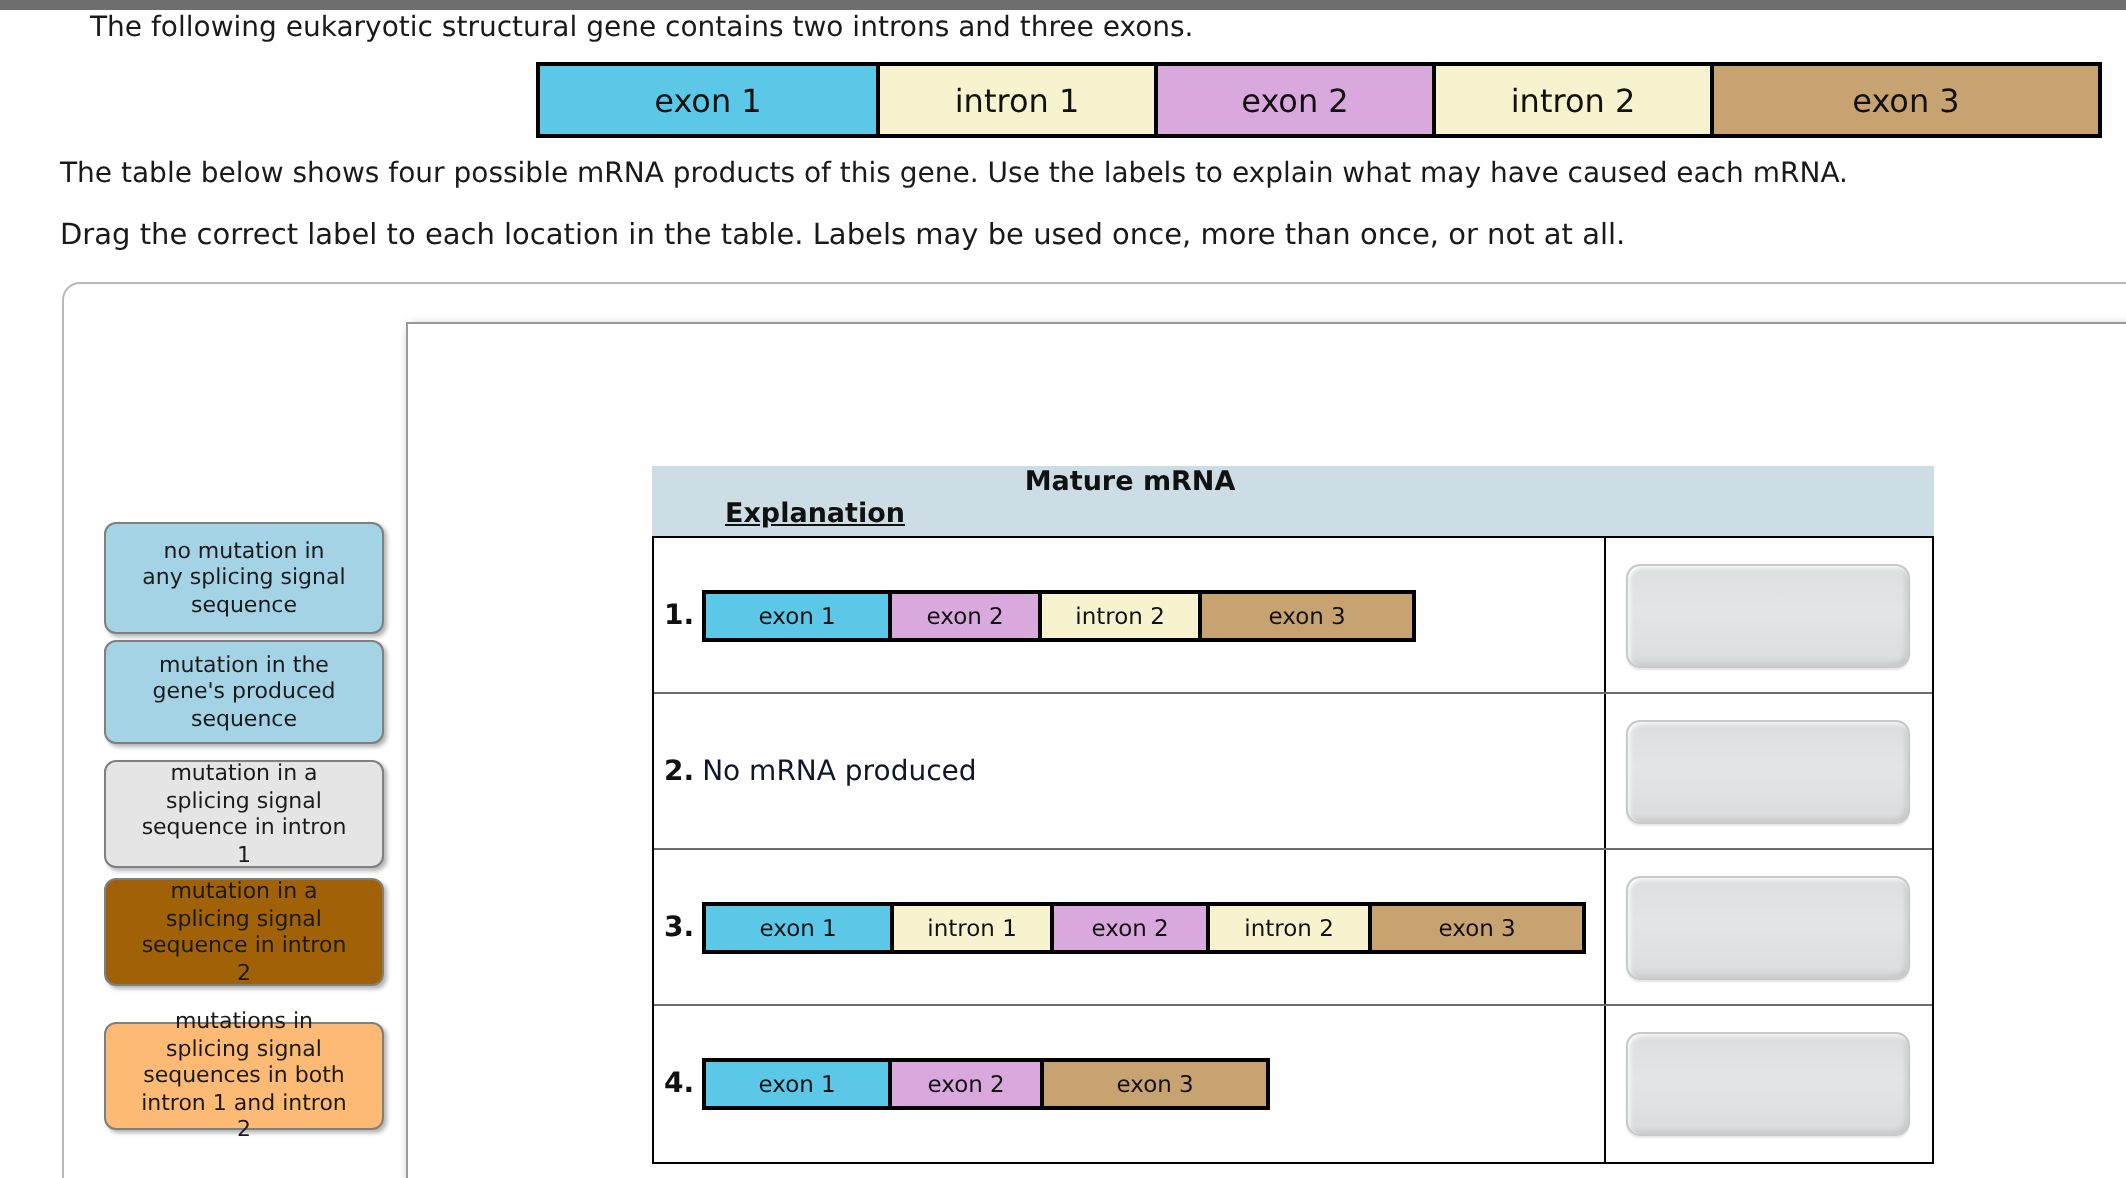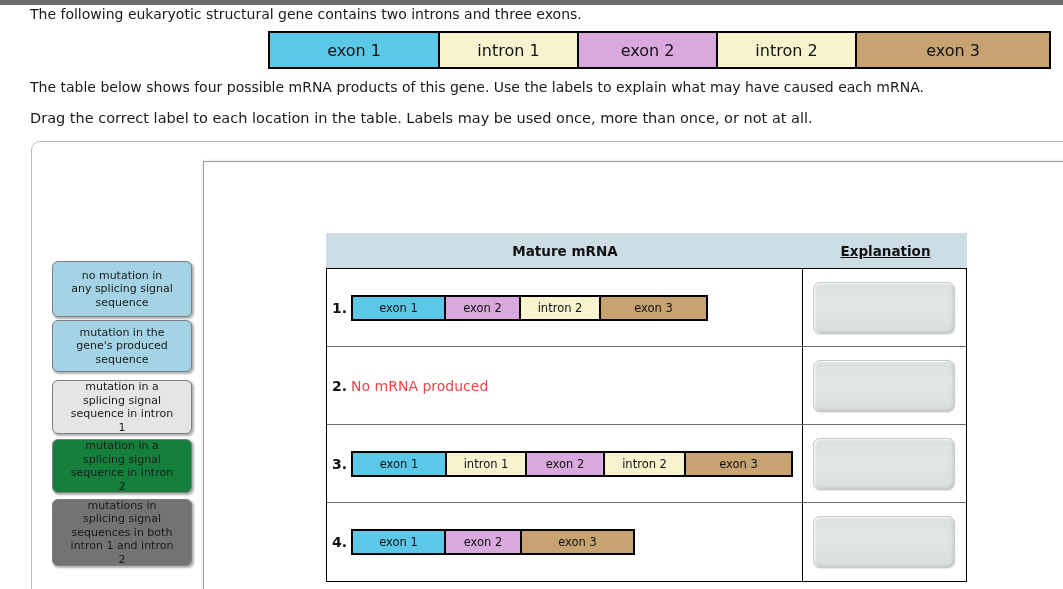--- a/index.html
+++ b/index.html
@@ -16,21 +16,21 @@
     background: #6e6e6e;
   }
 
   
   .intro-line {
     position: absolute;
     font-size: 14px;
     color: #1a1a1a;
     white-space: nowrap;
   }
-  #intro1 { left: 30px; top: 6px; }
+  #intro1 { left: 45px; top: 6px; }
   #intro2 { left: 30px; top: 79px; }
   #intro3 { left: 30px; top: 110px; font-weight: normal; font-size: 14.5px; }
 
   
   .gene-strip {
     position: absolute;
     left: 268px; top: 31px;
     height: 38px;
     display: flex;
     border: 2px solid #000;
@@ -83,20 +83,21 @@
   
   .mtable {
     position: absolute;
     left: 326px; top: 233px;
     width: 641px;
   }
   .thead {
     display: flex;
     background: #cdddE6;
     height: 35px;
+    flex-direction: column;
   }
   .th {
     display: flex; align-items: center; justify-content: center;
     font-size: 13.5px; font-weight: bold; color: #111;
   }
   .th-mrna { width: 478px; }
   .th-expl { width: 163px; text-decoration: underline; }
 
   .tbody { border: 1.5px solid #000; border-top: 1.5px solid #000; }
   .trow {
@@ -113,21 +114,21 @@
     position: relative;
   }
   .cell-expl {
     width: 161.5px;
     display: flex; align-items: center; justify-content: center;
   }
   .rownum {
     font-size: 14px; font-weight: bold; color: #111;
     margin-right: 4px;
   }
-  .no-mrna { font-size: 14px; color: #ef4444; }
+  .no-mrna { font-size: 14px; color: #0f172a; }
 
   
   .mrna-strip {
     display: flex;
     height: 26px;
     border: 2px solid #000;
     background: #000;
   }
   .mrna-seg {
     border-right: 2px solid #000;
@@ -167,22 +168,22 @@
   <div class="intro-line" id="intro2">The table below shows four possible mRNA products of this gene. Use the labels to explain what may have caused each mRNA.</div>
 
   <div class="intro-line" id="intro3">Drag the correct label to each location in the table. Labels may be used once, more than once, or not at all.</div>
 
   <div class="outer-panel"></div>
 
   <div id="label-bank">
       <div class="label-card" style="top: 261px; height: 56px; background: rgb(163, 211, 228);">no mutation in any splicing signal sequence</div>
       <div class="label-card" style="top: 320px; height: 52px; background: rgb(163, 211, 228);">mutation in the gene's produced sequence</div>
       <div class="label-card" style="top: 380px; height: 54px; background: #e5e5e5;">mutation in a splicing signal sequence in intron 1</div>
-      <div class="label-card" style="top: 439px; height: 54px; background: #15803d;">mutation in a splicing signal sequence in intron 2</div>
-      <div class="label-card" style="top: 499px; height: 67px; background: #737373;">mutations in splicing signal sequences in both intron 1 and intron 2</div>
+      <div class="label-card" style="top: 439px; height: 54px; background: #a16207;">mutation in a splicing signal sequence in intron 2</div>
+      <div class="label-card" style="top: 511px; height: 54px; background: #fdba74;">mutations in splicing signal sequences in both intron 1 and intron 2</div>
     </div>
 
   <div class="inner-panel"></div>
 
   <div class="mtable">
     <div class="thead">
       <div class="th th-mrna">Mature mRNA</div>
       <div class="th th-expl">Explanation</div>
     </div>
     <div class="tbody" id="tbody">

